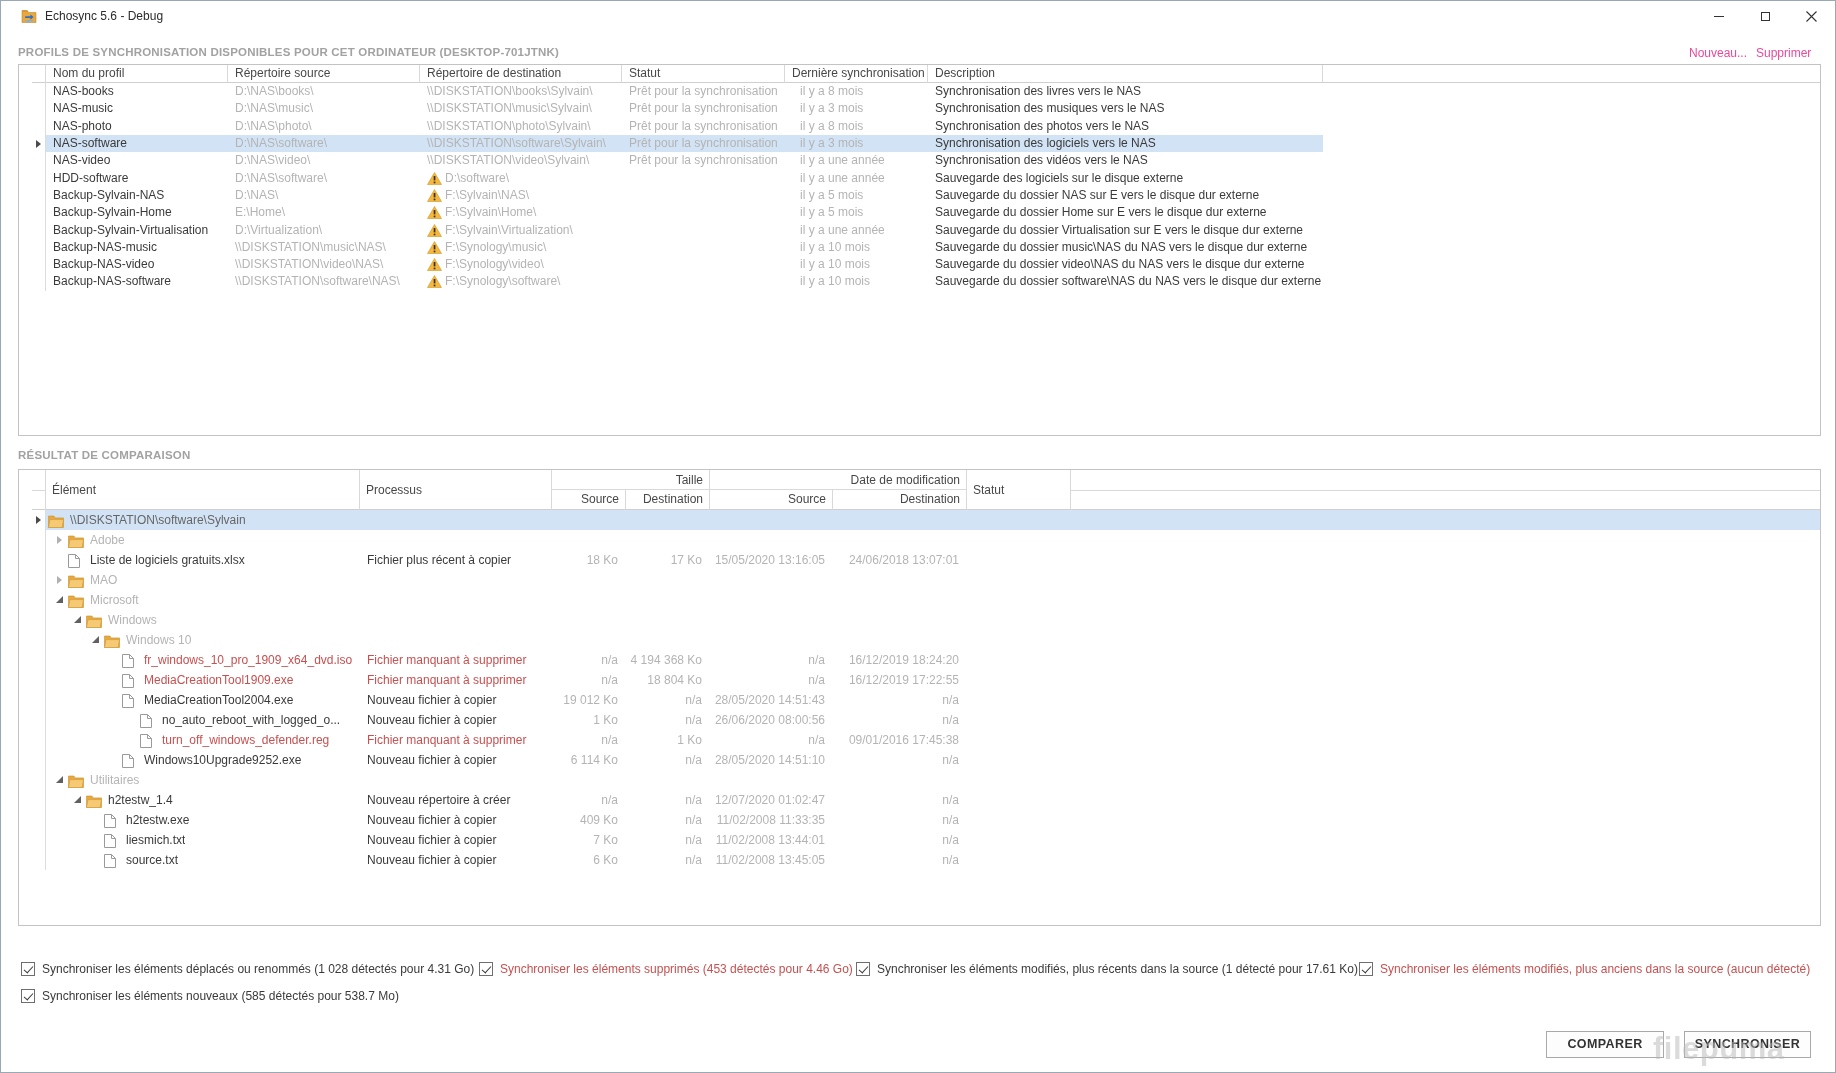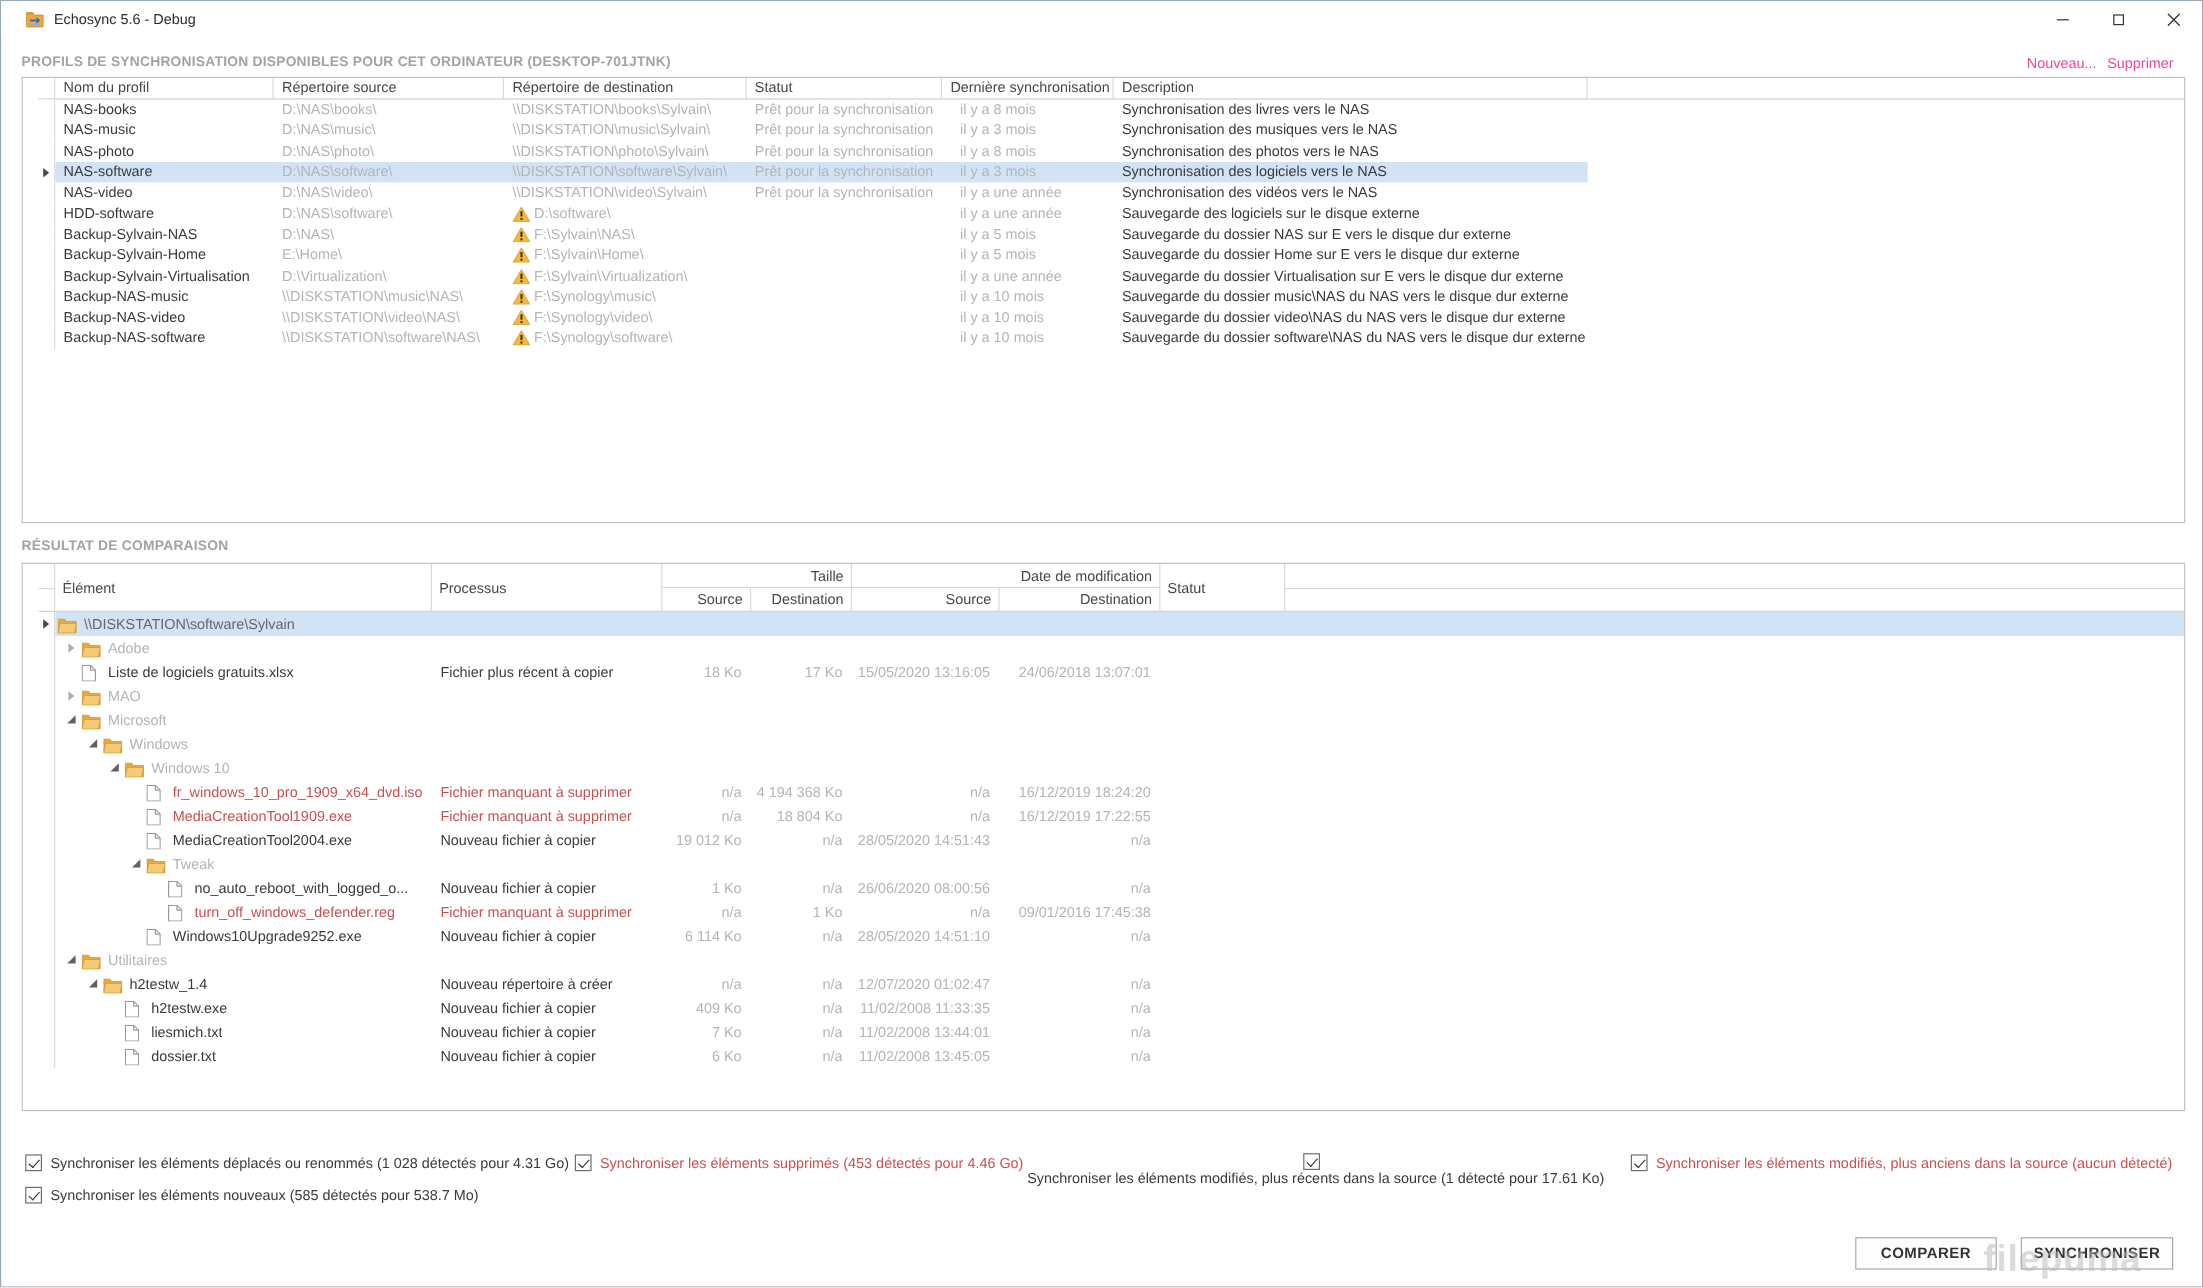--- a/index.html
+++ b/index.html
@@ -102,21 +102,21 @@
       border-left:7px solid transparent; border-bottom:7px solid #616161; }
   .ticon { flex:0 0 16px; height:13px; margin-right:6px; position:relative; top:0; }
   .tlabel { overflow:hidden; white-space:nowrap; }
 
   .warnwrap { flex:0 0 18px; height:13px; }
 
   
   .opt { position:absolute; display:flex; align-items:center; height:16px; }
   .opt0 { left:20px;   top:960px; }
   .opt1 { left:478px;  top:960px; }
-  .opt2 { left:855px;  top:960px;flex-direction:column; }
+  .opt2 { left:855px;  top:960px; }
   .opt3 { left:1358px; top:960px; }
   .opt4 { left:20px;   top:987px; }
   .cb { width:14px; height:14px; border:1px solid #6e6e6e; background:#fff; position:relative; margin-right:7px; flex:0 0 14px; cursor:pointer; }
   .cb::after { content:""; position:absolute; left:2px; top:3px; width:8px; height:4px;
       border-left:1.6px solid #3a3a3a; border-bottom:1.6px solid #3a3a3a; transform:rotate(-48deg); }
   .optlabel { font-size:12px; }
 
   
   .btn { position:absolute; height:27px; border:1px solid #a9a9a9; background:#fdfdfd; color:#333;
          font-weight:bold; font-size:12.5px; text-align:center; line-height:25px; letter-spacing:.4px; cursor:pointer; }
@@ -584,120 +584,100 @@
             <div class="cell c2-sdst muted">n/a</div>
             <div class="cell c2-dsrc muted">28/05/2020 14:51:43</div>
             <div class="cell c2-ddst muted">n/a</div>
             <div class="cell c2-stat muted"></div>
           </div>
         </div>
         <div class="trow">
           <div class="rowhdr"></div>
           <div class="rowbody">
             <div class="cell c2-el">
+              <div class="indent" style="width: 79px;"></div>
+              <div class="exp"></div>
+              <span class="ticon"><svg width="12" height="14" viewBox="0 0 12 14">
+                  <path d="M0.5 0.5h7l4 4v9h-11z" fill="#fff" stroke="#9a9a9a"></path>
+                  <path d="M7.5 0.5v4h4" fill="none" stroke="#9a9a9a"></path>
+                </svg></span>
+              <div class="tlabel dark">no_auto_reboot_with_logged_o...</div>
+            </div>
+            <div class="cell c2-proc dark">Nouveau fichier à copier</div>
+            <div class="cell c2-ssrc muted">1 Ko</div>
+            <div class="cell c2-sdst muted">n/a</div>
+            <div class="cell c2-dsrc muted">26/06/2020 08:00:56</div>
+            <div class="cell c2-ddst muted">n/a</div>
+            <div class="cell c2-stat muted"></div>
+          </div>
+        </div>
+        <div class="trow">
+          <div class="rowhdr"></div>
+          <div class="rowbody">
+            <div class="cell c2-el">
+              <div class="indent" style="width: 79px;"></div>
+              <div class="exp"></div>
+              <span class="ticon"><svg width="12" height="14" viewBox="0 0 12 14">
+                  <path d="M0.5 0.5h7l4 4v9h-11z" fill="#fff" stroke="#9a9a9a"></path>
+                  <path d="M7.5 0.5v4h4" fill="none" stroke="#9a9a9a"></path>
+                </svg></span>
+              <div class="tlabel red">turn_off_windows_defender.reg</div>
+            </div>
+            <div class="cell c2-proc red">Fichier manquant à supprimer</div>
+            <div class="cell c2-ssrc muted">n/a</div>
+            <div class="cell c2-sdst muted">1 Ko</div>
+            <div class="cell c2-dsrc muted">n/a</div>
+            <div class="cell c2-ddst muted">09/01/2016 17:45:38</div>
+            <div class="cell c2-stat muted"></div>
+          </div>
+        </div>
+        <div class="trow">
+          <div class="rowhdr"></div>
+          <div class="rowbody">
+            <div class="cell c2-el">
               <div class="indent" style="width: 61px;"></div>
+              <div class="exp"></div>
+              <span class="ticon"><svg width="12" height="14" viewBox="0 0 12 14">
+                  <path d="M0.5 0.5h7l4 4v9h-11z" fill="#fff" stroke="#9a9a9a"></path>
+                  <path d="M7.5 0.5v4h4" fill="none" stroke="#9a9a9a"></path>
+                </svg></span>
+              <div class="tlabel dark">Windows10Upgrade9252.exe</div>
+            </div>
+            <div class="cell c2-proc dark">Nouveau fichier à copier</div>
+            <div class="cell c2-ssrc muted">6 114 Ko</div>
+            <div class="cell c2-sdst muted">n/a</div>
+            <div class="cell c2-dsrc muted">28/05/2020 14:51:10</div>
+            <div class="cell c2-ddst muted">n/a</div>
+            <div class="cell c2-stat muted"></div>
+          </div>
+        </div>
+        <div class="trow">
+          <div class="rowhdr"></div>
+          <div class="rowbody">
+            <div class="cell c2-el">
+              <div class="indent" style="width: 7px;"></div>
               <div class="exp expanded"></div>
               <span class="ticon"><svg width="16" height="13" viewBox="0 0 16 13">
                   <path d="M0.5 1h5.4l1.3 1.9h8.3V12.5H0.5z" fill="#e9a83e" stroke="#c8922e" stroke-width="0.6"></path>
                   <path d="M2 4.6h13.5l-1.4 7.9H0.5z" fill="#f6ca74" stroke="#c8922e" stroke-width="0.5"></path>
                 </svg></span>
-              <div class="tlabel muted">Tweak</div>
+              <div class="tlabel muted">Utilitaires</div>
             </div>
             <div class="cell c2-proc dark"></div>
             <div class="cell c2-ssrc muted"></div>
             <div class="cell c2-sdst muted"></div>
             <div class="cell c2-dsrc muted"></div>
             <div class="cell c2-ddst muted"></div>
             <div class="cell c2-stat muted"></div>
           </div>
         </div>
         <div class="trow">
           <div class="rowhdr"></div>
           <div class="rowbody">
             <div class="cell c2-el">
-              <div class="indent" style="width: 79px;"></div>
-              <div class="exp"></div>
-              <span class="ticon"><svg width="12" height="14" viewBox="0 0 12 14">
-                  <path d="M0.5 0.5h7l4 4v9h-11z" fill="#fff" stroke="#9a9a9a"></path>
-                  <path d="M7.5 0.5v4h4" fill="none" stroke="#9a9a9a"></path>
-                </svg></span>
-              <div class="tlabel dark">no_auto_reboot_with_logged_o...</div>
-            </div>
-            <div class="cell c2-proc dark">Nouveau fichier à copier</div>
-            <div class="cell c2-ssrc muted">1 Ko</div>
-            <div class="cell c2-sdst muted">n/a</div>
-            <div class="cell c2-dsrc muted">26/06/2020 08:00:56</div>
-            <div class="cell c2-ddst muted">n/a</div>
-            <div class="cell c2-stat muted"></div>
-          </div>
-        </div>
-        <div class="trow">
-          <div class="rowhdr"></div>
-          <div class="rowbody">
-            <div class="cell c2-el">
-              <div class="indent" style="width: 79px;"></div>
-              <div class="exp"></div>
-              <span class="ticon"><svg width="12" height="14" viewBox="0 0 12 14">
-                  <path d="M0.5 0.5h7l4 4v9h-11z" fill="#fff" stroke="#9a9a9a"></path>
-                  <path d="M7.5 0.5v4h4" fill="none" stroke="#9a9a9a"></path>
-                </svg></span>
-              <div class="tlabel red">turn_off_windows_defender.reg</div>
-            </div>
-            <div class="cell c2-proc red">Fichier manquant à supprimer</div>
-            <div class="cell c2-ssrc muted">n/a</div>
-            <div class="cell c2-sdst muted">1 Ko</div>
-            <div class="cell c2-dsrc muted">n/a</div>
-            <div class="cell c2-ddst muted">09/01/2016 17:45:38</div>
-            <div class="cell c2-stat muted"></div>
-          </div>
-        </div>
-        <div class="trow">
-          <div class="rowhdr"></div>
-          <div class="rowbody">
-            <div class="cell c2-el">
-              <div class="indent" style="width: 61px;"></div>
-              <div class="exp"></div>
-              <span class="ticon"><svg width="12" height="14" viewBox="0 0 12 14">
-                  <path d="M0.5 0.5h7l4 4v9h-11z" fill="#fff" stroke="#9a9a9a"></path>
-                  <path d="M7.5 0.5v4h4" fill="none" stroke="#9a9a9a"></path>
-                </svg></span>
-              <div class="tlabel dark">Windows10Upgrade9252.exe</div>
-            </div>
-            <div class="cell c2-proc dark">Nouveau fichier à copier</div>
-            <div class="cell c2-ssrc muted">6 114 Ko</div>
-            <div class="cell c2-sdst muted">n/a</div>
-            <div class="cell c2-dsrc muted">28/05/2020 14:51:10</div>
-            <div class="cell c2-ddst muted">n/a</div>
-            <div class="cell c2-stat muted"></div>
-          </div>
-        </div>
-        <div class="trow">
-          <div class="rowhdr"></div>
-          <div class="rowbody">
-            <div class="cell c2-el">
-              <div class="indent" style="width: 7px;"></div>
-              <div class="exp expanded"></div>
-              <span class="ticon"><svg width="16" height="13" viewBox="0 0 16 13">
-                  <path d="M0.5 1h5.4l1.3 1.9h8.3V12.5H0.5z" fill="#e9a83e" stroke="#c8922e" stroke-width="0.6"></path>
-                  <path d="M2 4.6h13.5l-1.4 7.9H0.5z" fill="#f6ca74" stroke="#c8922e" stroke-width="0.5"></path>
-                </svg></span>
-              <div class="tlabel muted">Utilitaires</div>
-            </div>
-            <div class="cell c2-proc dark"></div>
-            <div class="cell c2-ssrc muted"></div>
-            <div class="cell c2-sdst muted"></div>
-            <div class="cell c2-dsrc muted"></div>
-            <div class="cell c2-ddst muted"></div>
-            <div class="cell c2-stat muted"></div>
-          </div>
-        </div>
-        <div class="trow">
-          <div class="rowhdr"></div>
-          <div class="rowbody">
-            <div class="cell c2-el">
               <div class="indent" style="width: 25px;"></div>
               <div class="exp expanded"></div>
               <span class="ticon"><svg width="16" height="13" viewBox="0 0 16 13">
                   <path d="M0.5 1h5.4l1.3 1.9h8.3V12.5H0.5z" fill="#e9a83e" stroke="#c8922e" stroke-width="0.6"></path>
                   <path d="M2 4.6h13.5l-1.4 7.9H0.5z" fill="#f6ca74" stroke="#c8922e" stroke-width="0.5"></path>
                 </svg></span>
               <div class="tlabel dark">h2testw_1.4</div>
             </div>
             <div class="cell c2-proc dark">Nouveau répertoire à créer</div>
             <div class="cell c2-ssrc muted">n/a</div>
@@ -750,21 +730,21 @@
         <div class="trow">
           <div class="rowhdr"></div>
           <div class="rowbody">
             <div class="cell c2-el">
               <div class="indent" style="width: 43px;"></div>
               <div class="exp"></div>
               <span class="ticon"><svg width="12" height="14" viewBox="0 0 12 14">
                   <path d="M0.5 0.5h7l4 4v9h-11z" fill="#fff" stroke="#9a9a9a"></path>
                   <path d="M7.5 0.5v4h4" fill="none" stroke="#9a9a9a"></path>
                 </svg></span>
-              <div class="tlabel dark">dossier.txt</div>
+              <div class="tlabel dark">source.txt</div>
             </div>
             <div class="cell c2-proc dark">Nouveau fichier à copier</div>
             <div class="cell c2-ssrc muted">6 Ko</div>
             <div class="cell c2-sdst muted">n/a</div>
             <div class="cell c2-dsrc muted">11/02/2008 13:45:05</div>
             <div class="cell c2-ddst muted">n/a</div>
             <div class="cell c2-stat muted"></div>
           </div>
         </div>
       </div>

